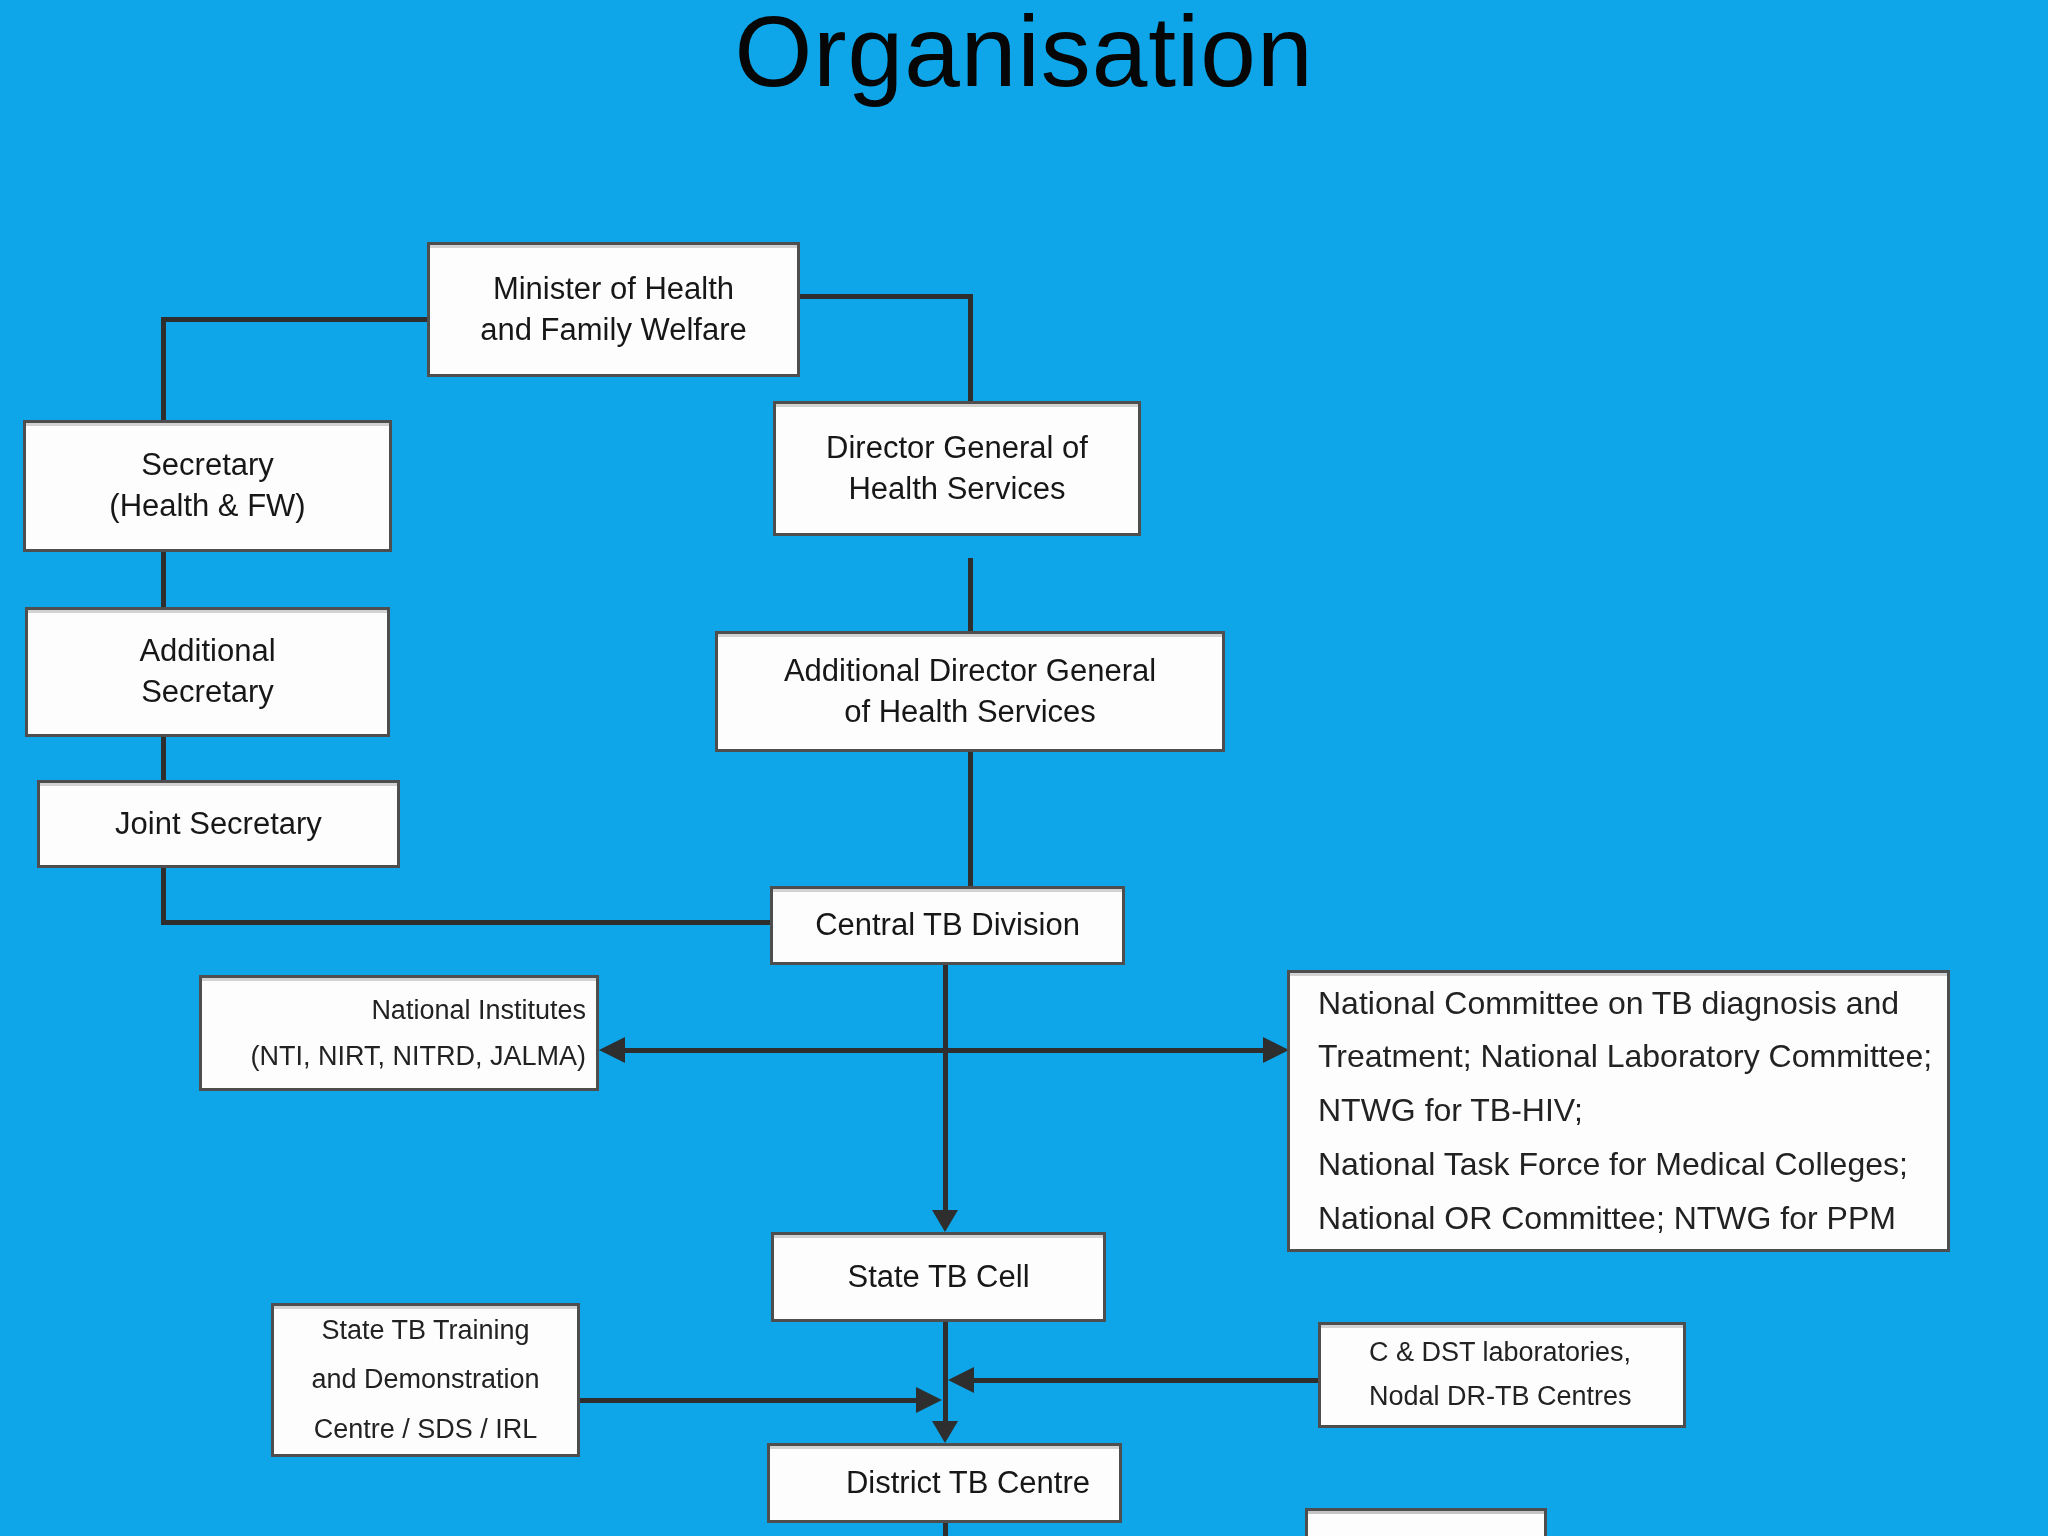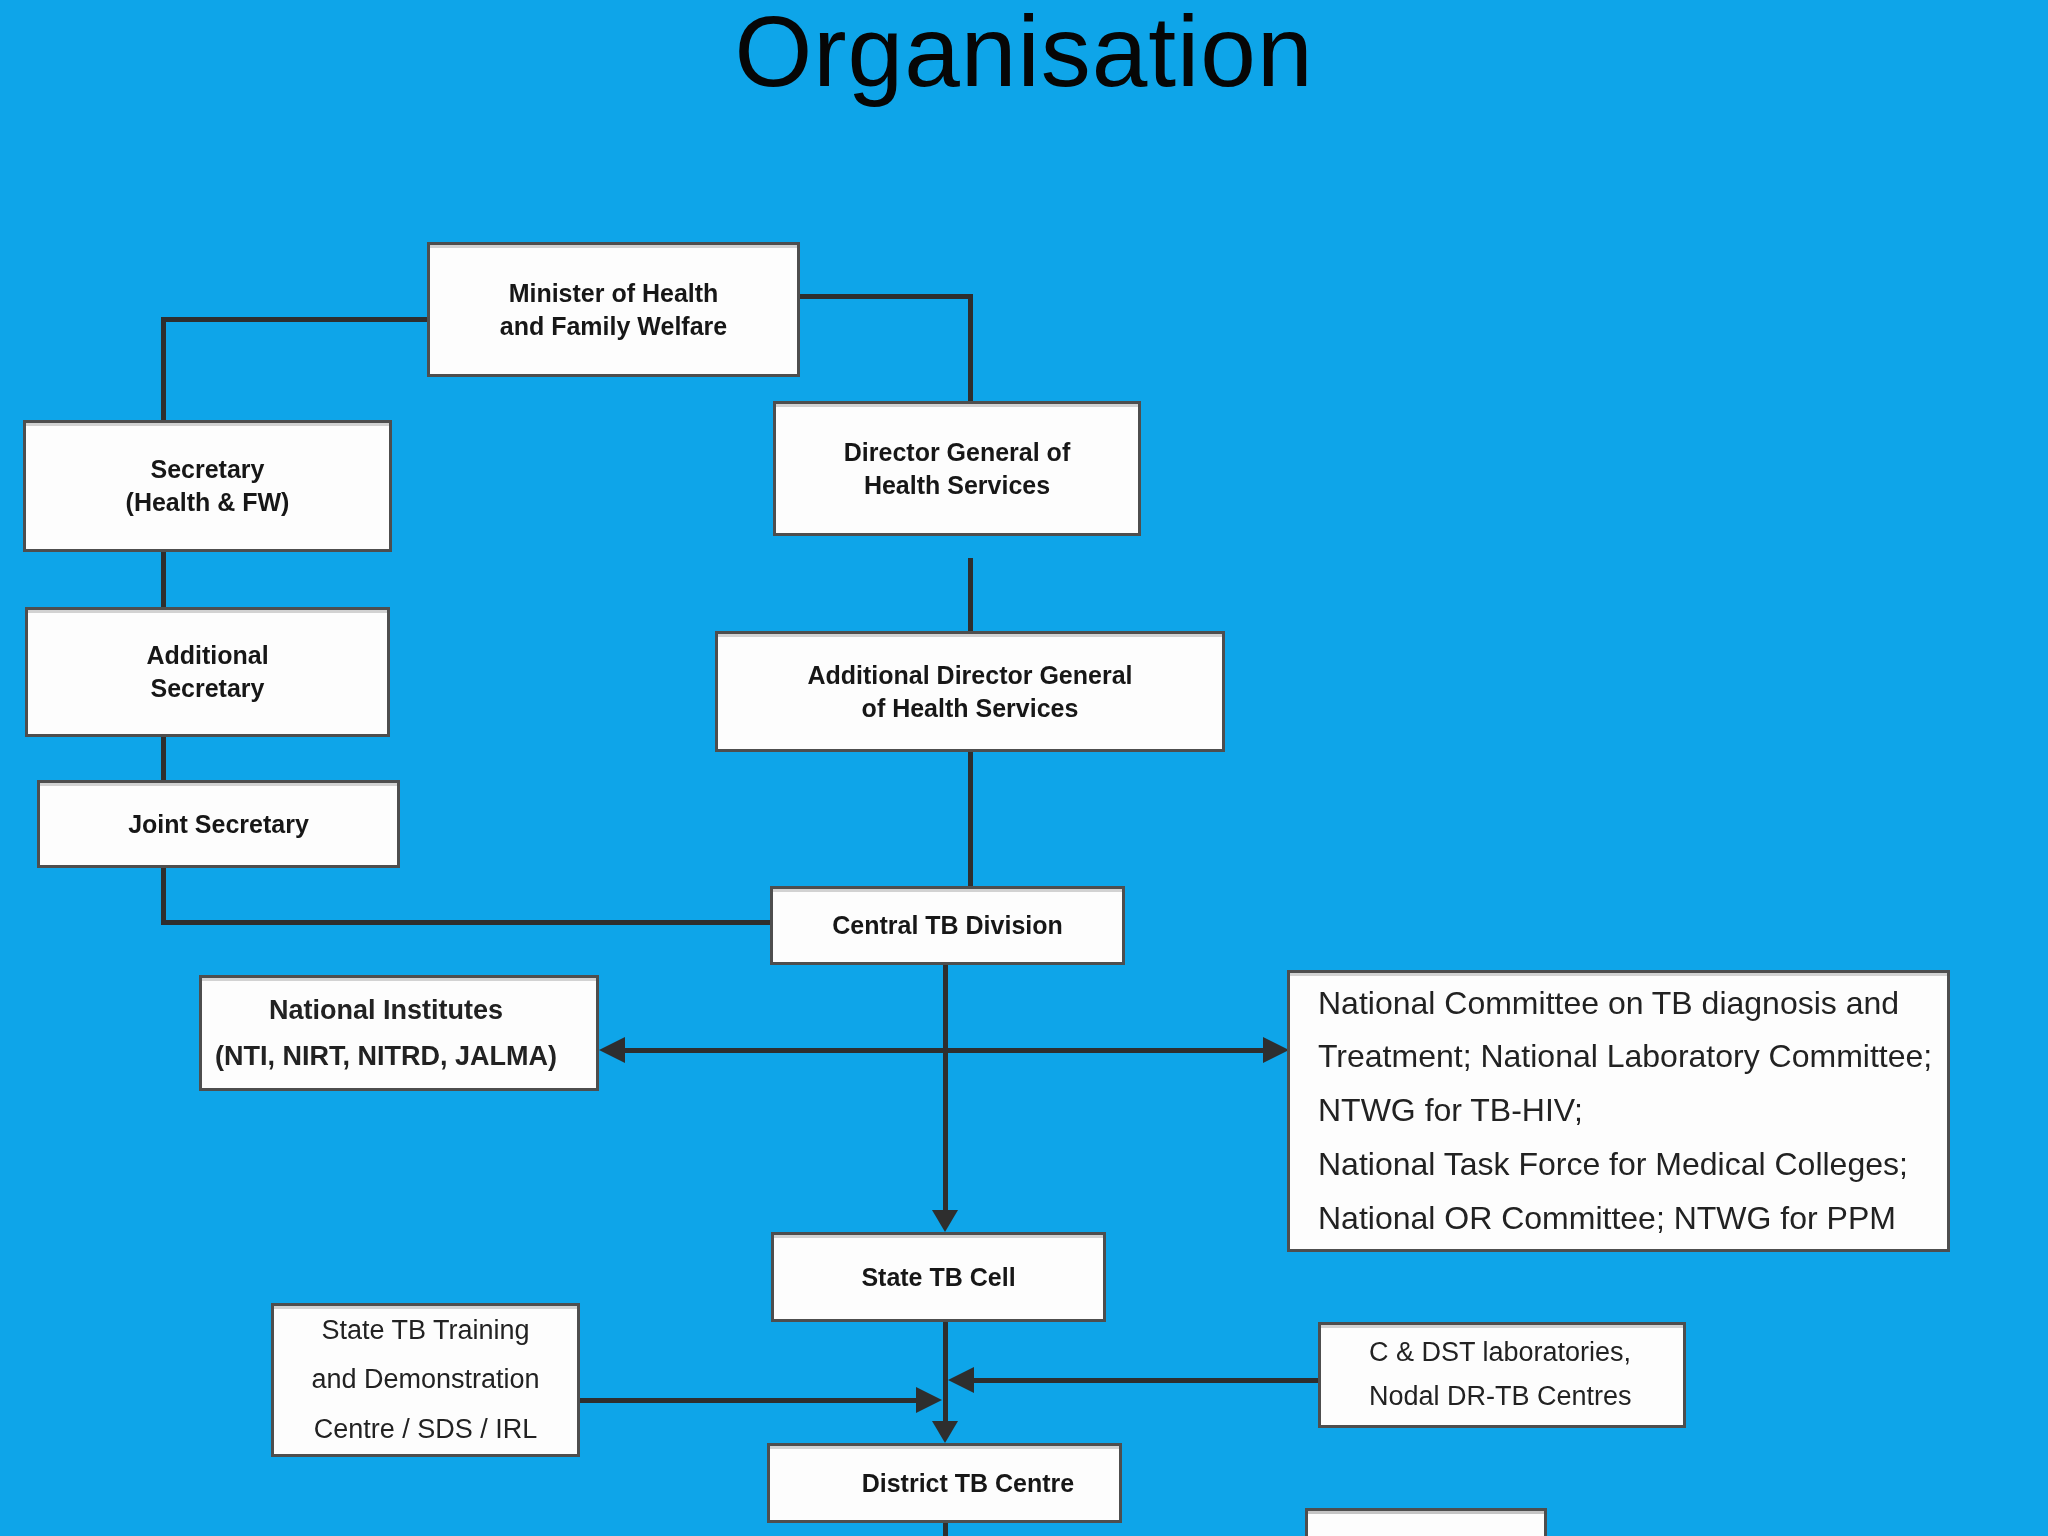--- a/index.html
+++ b/index.html
@@ -10,32 +10,32 @@
   #title{
     position:absolute;left:0;top:-6px;width:2048px;text-align:center;
     font-size:100px;font-weight:400;color:#060606;letter-spacing:1px;
   }
   .box{
     position:absolute;box-sizing:border-box;background:#fdfdfd;
     border:3px solid #4e4e4e;box-shadow:inset 0 3px 0 rgba(140,140,140,.38);
     display:flex;align-items:center;justify-content:center;text-align:center;
   }
   .lbl{white-space:pre-line;display:block;width:100%;}
-  .bold .lbl{font-weight:bold;font-size:25px;line-height:1.32;color:#171717;}
+  .bold .lbl{font-weight:normal;font-size:31px;line-height:1.32;color:#171717;}
   .reg .lbl{font-weight:400;font-size:27px;line-height:1.72;color:#222222;}
   
   .n-minister{left:427px;top:242px;width:373px;height:135px;}
   .n-secretary{left:23px;top:420px;width:369px;height:132px;}
   .n-dg{left:773px;top:401px;width:368px;height:135px;}
   .n-addsec{left:25px;top:607px;width:365px;height:130px;}
   .n-adg{left:715px;top:631px;width:510px;height:121px;}
   .n-jointsec{left:37px;top:780px;width:363px;height:88px;}
   .n-ctd{left:770px;top:886px;width:355px;height:79px;}
   .n-natinst{left:199px;top:975px;width:400px;height:116px;}
-  .n-natinst .lbl{text-align:center;padding-right:26px;font-weight:bold;}
+  .n-natinst .lbl{text-align:right;padding-right:10px;}
   .n-natcom{left:1287px;top:970px;width:663px;height:282px;border-width:3px;}
   .n-natcom .lbl{text-align:left;padding-left:28px;padding-right:8px;font-size:32px;line-height:1.68;}
   .n-stc{left:771px;top:1232px;width:335px;height:90px;align-items:center;}
   .n-sttd{left:271px;top:1303px;width:309px;height:154px;}
   .n-sttd .lbl{line-height:1.82;}
   .n-cdst{left:1318px;top:1322px;width:368px;height:106px;}
   .n-cdst .lbl{text-align:left;padding-left:48px;line-height:1.62;}
   .n-dtc{left:767px;top:1443px;width:355px;height:80px;padding-left:47px;}
   .n-partial{left:1305px;top:1508px;width:242px;height:28px;border-bottom:none;box-shadow:inset 0 3px 0 rgba(140,140,140,.5);}
   

